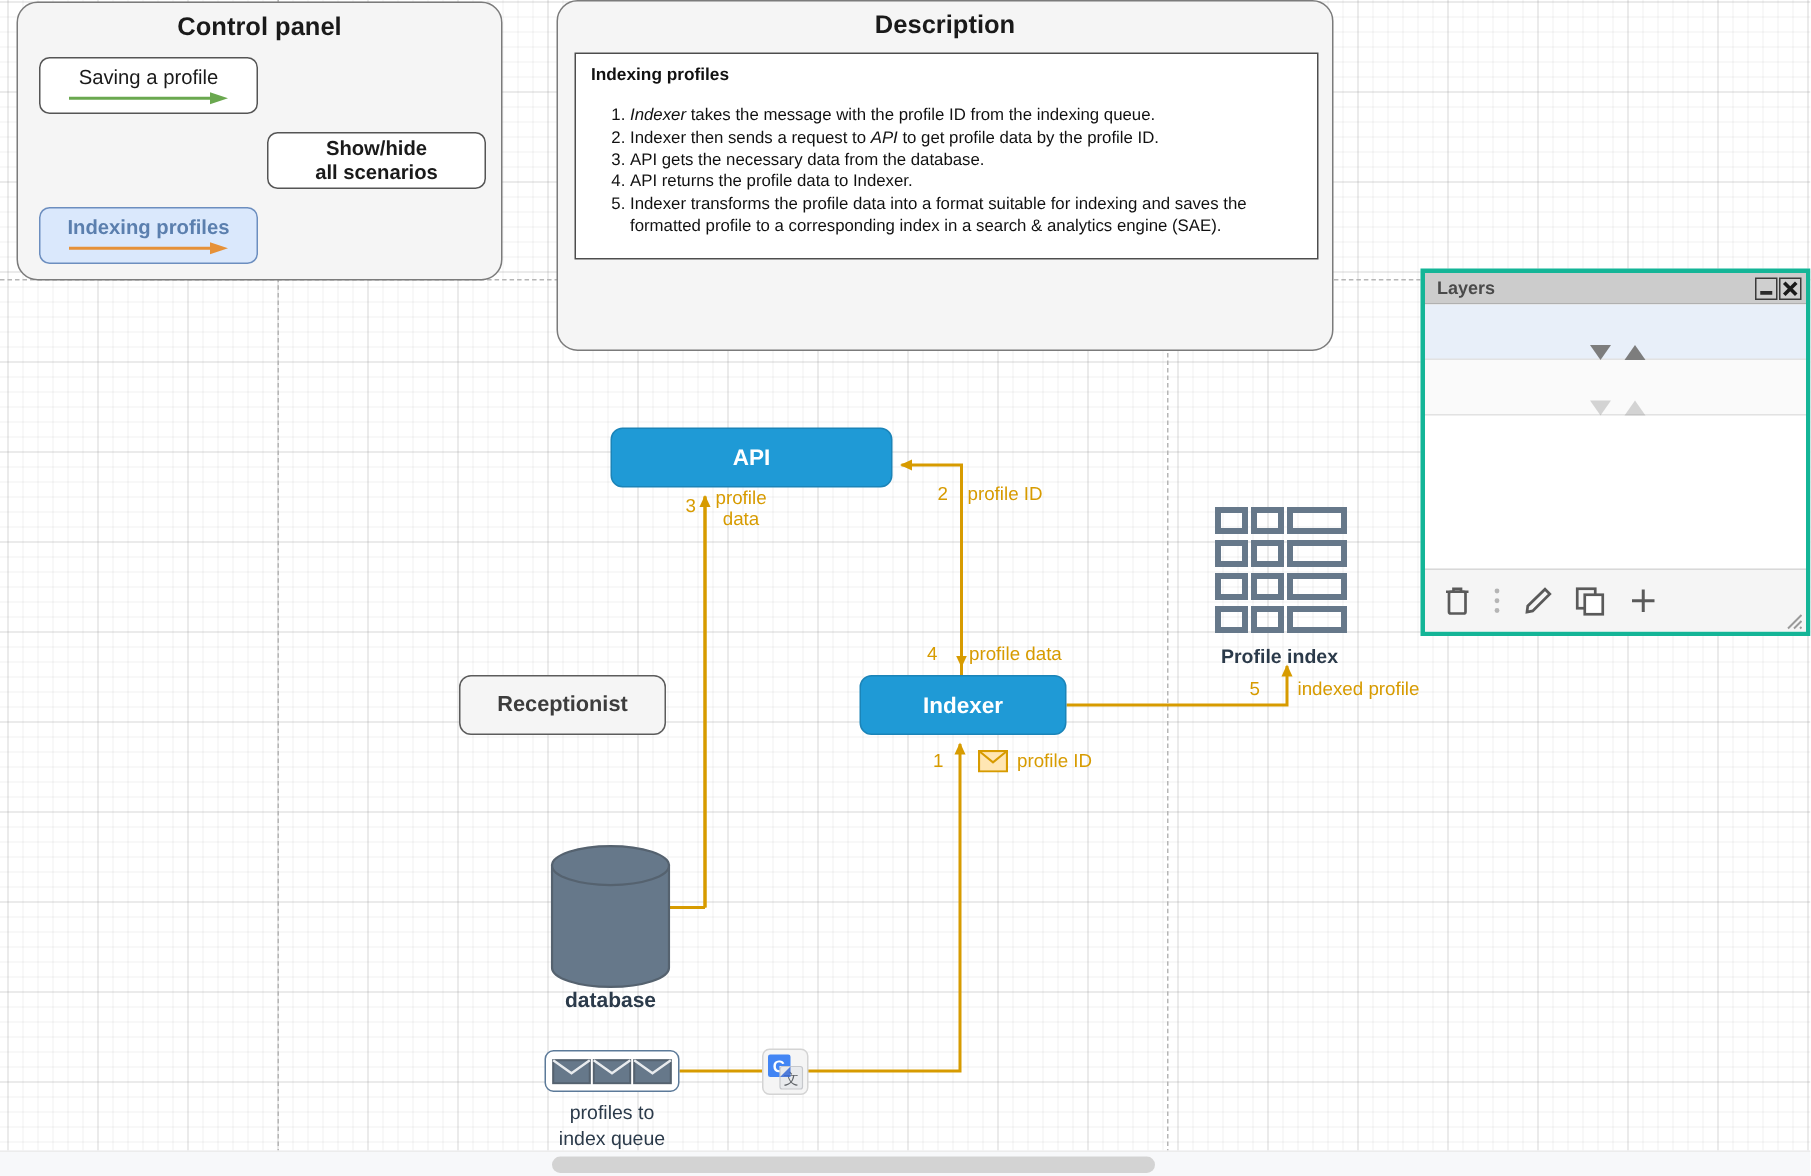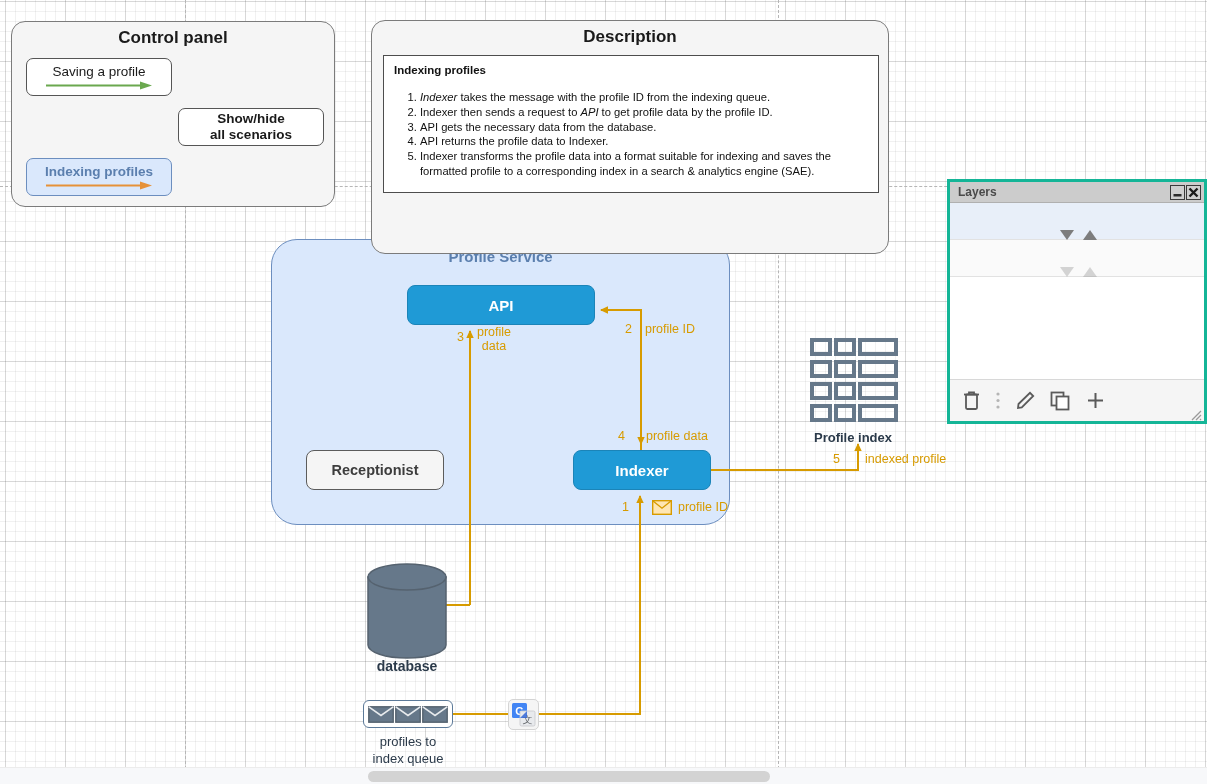--- a/index.html
+++ b/index.html
@@ -41,21 +41,20 @@
     z-index: 1;
   }
 
   
   .panel {
     position: absolute;
     background: #f5f5f5;
     border: 1px solid #7b7b7b;
     border-radius: 14px;
     z-index: 20;
-    margin-top: 20px;
   }
   .panel-title {
     text-align: center;
     font-weight: bold;
     font-size: 17px;
     color: #1a1a1a;
     margin-top: 6px;
   }
 
   
@@ -402,23 +401,20 @@
       <ol class="desc-list">
         <li><span class="ital">Indexer</span><span> takes the message with the profile ID from the indexing queue.</span></li>
         <li><span>Indexer then sends a request to </span><span class="ital">API</span><span> to get profile data by the profile ID.</span></li>
         <li><span>API gets the necessary data from the database.</span></li>
         <li><span>API returns the profile data to Indexer.</span></li>
         <li><span>Indexer transforms the profile data into a format suitable for indexing and saves the formatted profile to a corresponding index in a search &amp; analytics engine (SAE).</span></li>
       </ol>
     </div>
   </div>
 
-  <div id="profile-service">
-    <div id="profile-service-title">Profile Service</div>
-  </div>
 
   <div class="node-blue" id="node-api">
     <span>API</span>
   </div>
 
   <div class="node-blue" id="node-indexer">
     <span>Indexer</span>
   </div>
 
   <div id="node-receptionist">

